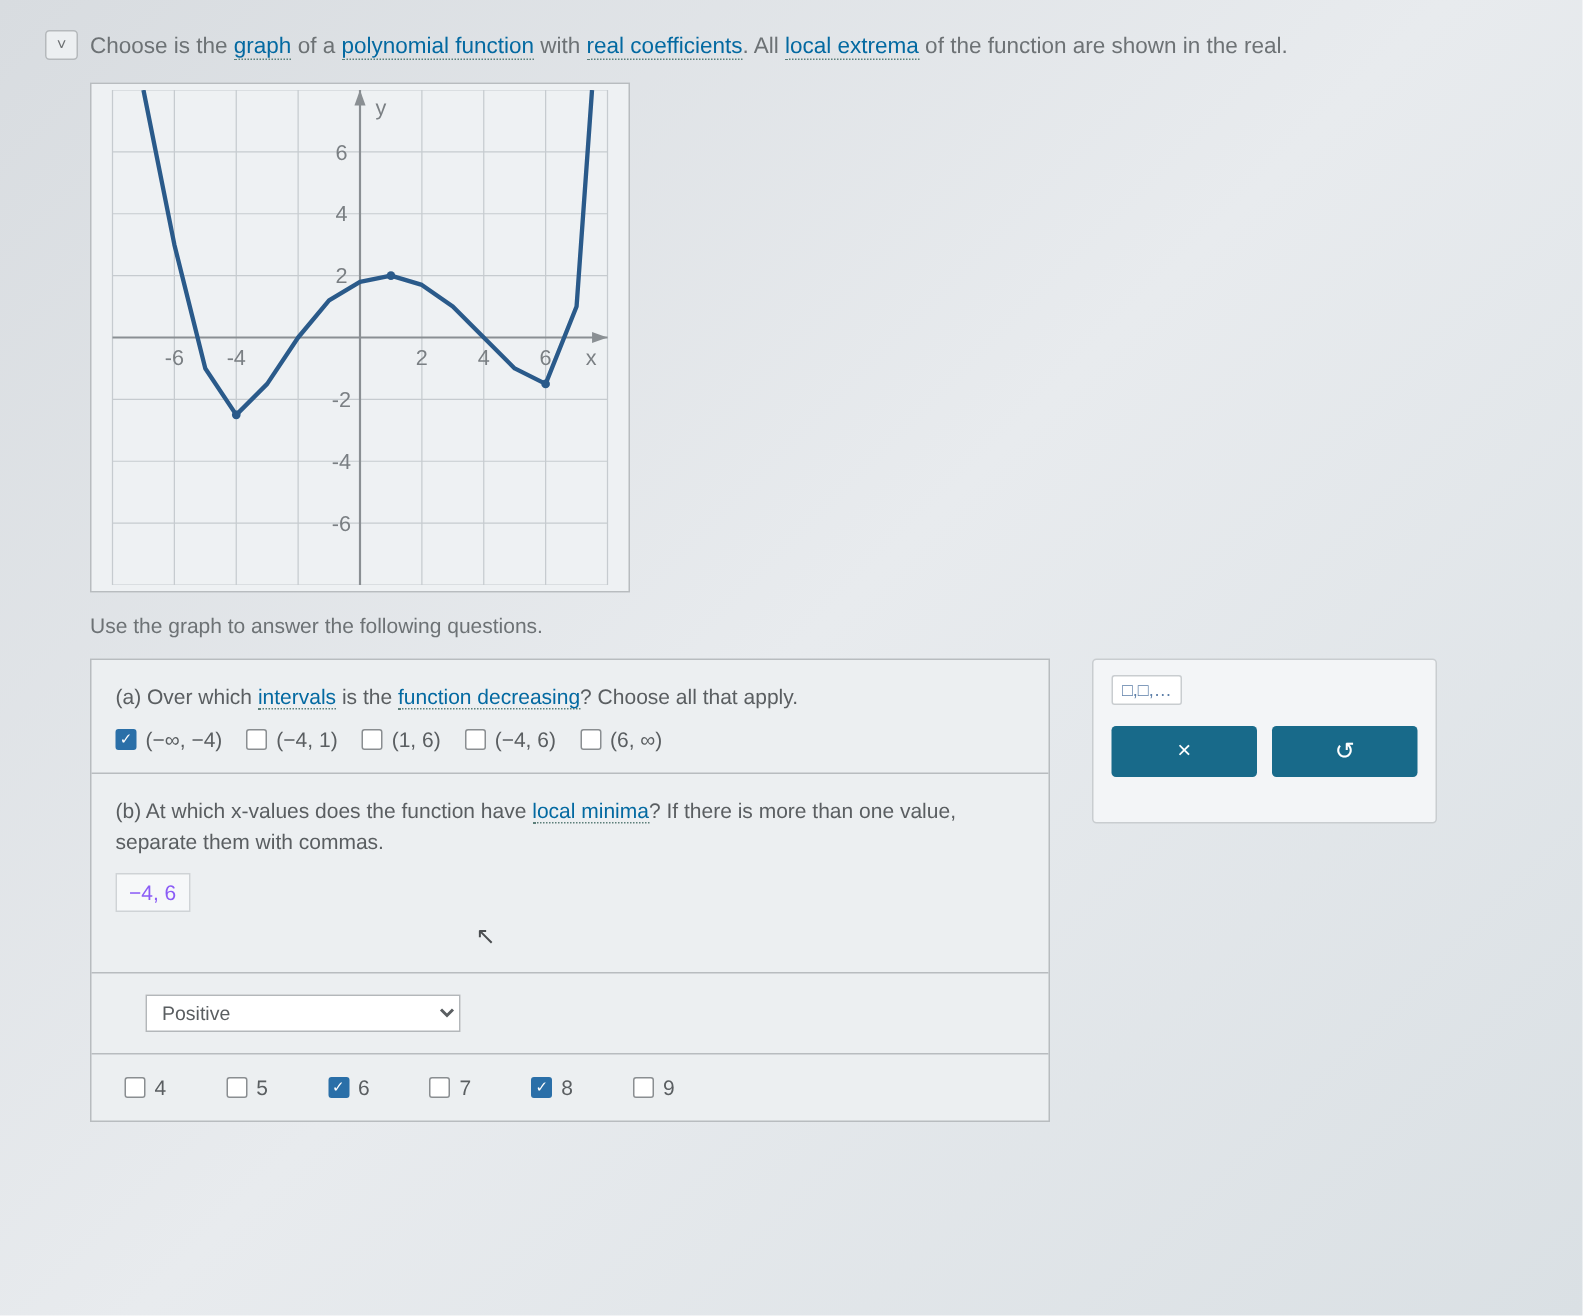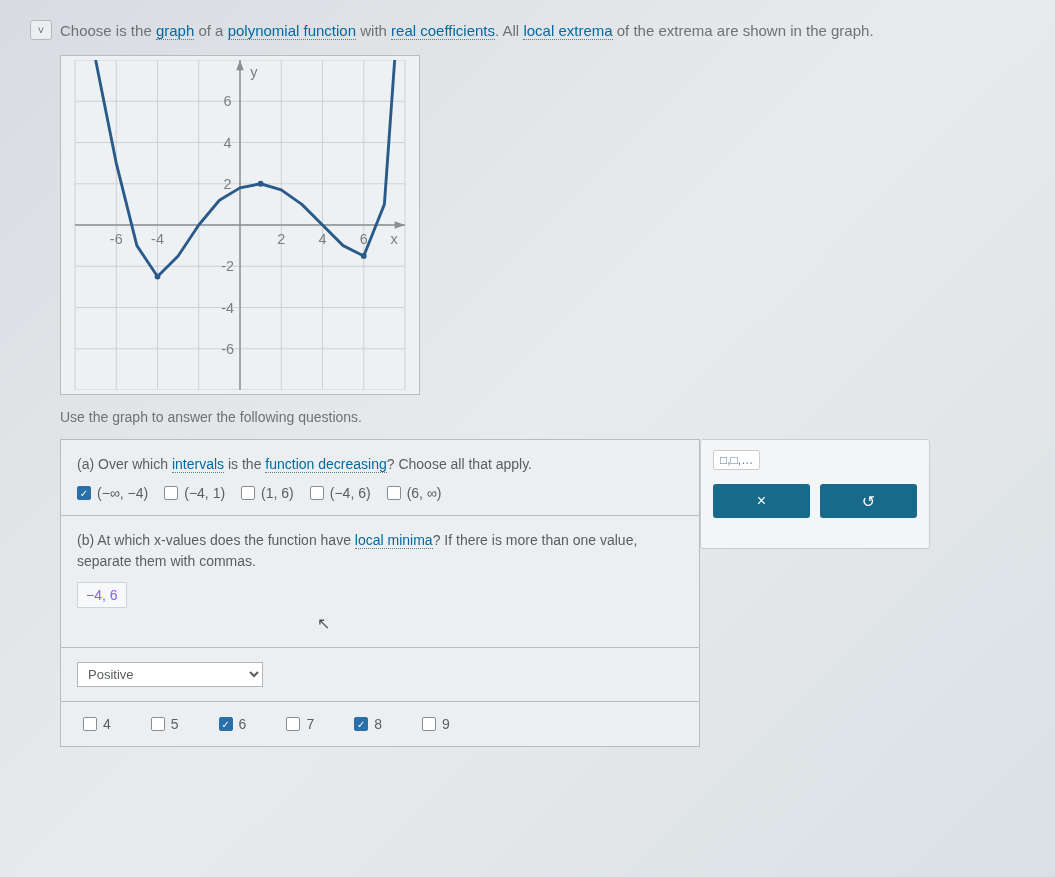--- a/index.html
+++ b/index.html
@@ -19,40 +19,40 @@
   }
   .intro-text { font-size: 15px; color: #6d7275; line-height: 1.4; }
   .ul { color: #0369a1; border-bottom: 1px dotted #5c7f7a; }
   .graph-wrap {
     border: 1px solid #b8bcbf; background: #eef1f3; padding: 4px;
     width: 360px; height: 340px; margin-left: 30px; margin-bottom: 14px;
   }
   .graph-svg { width: 100%; height: 100%; display: block; }
   .subhead { font-size: 14px; color: #6d7275; margin-left: 30px; margin-bottom: 14px; }
 
-  .main-row { display: flex; margin-left: 30px; }
+  .main-row { display: flex; gap: 28px; margin-left: 30px; }
   .qa-table { border: 1px solid #b8bcbf; width: 640px; background: #eceff1; }
   .qa-cell { border-bottom: 1px solid #b8bcbf; padding: 14px 16px; }
   .qa-cell:last-child { border-bottom: none; }
   .q-text { font-size: 14px; color: #5a5e61; margin-bottom: 10px; line-height: 1.5; }
   .opts { display: flex; flex-wrap: wrap; gap: 16px; align-items: center; font-size: 14px; }
   .opt { display: flex; align-items: center; gap: 6px; color: #5a5e61; cursor: pointer; }
   .chk {
     width: 14px; height: 14px; border: 1px solid #8a8e91; border-radius: 2px;
     display: inline-flex; align-items: center; justify-content: center;
     background: #fff; font-size: 10px; color: #fff;
   }
   .chk.on { background: #2a6fa8; border-color: #2a6fa8; }
   .ans-box {
     display: inline-block; border: 1px solid #cfd3d6; background: #f6f8f9;
     padding: 4px 8px; font-size: 14px; color: #8b5cf6; min-width: 50px;
   }
   .sel {
     border: 1px solid #b3b7ba; background: #fff; font-size: 13px; color: #5a5e61;
-    padding: 3px 6px; width: 186px;
+    padding: 3px 6px; width: 210px; margin-left: 20px;
   }
   .cursor-icon { display: inline-block; margin-left: 240px; margin-top: 6px; font-size: 16px; color: #4a4d50; }
 
   .side-panel {
     border: 1px solid #c9cdd0; background: #f3f5f7; border-radius: 3px;
     width: 230px; height: 110px; padding: 10px 12px;
   }
   .side-top { display: flex; gap: 4px; margin-bottom: 14px; }
   .glyph-btn {
     border: 1px solid #c9cdd0; background: #fff; border-radius: 2px;
@@ -68,21 +68,21 @@
   .d-opts { display: flex; gap: 40px; align-items: center; font-size: 14px; margin-left: 6px; }
 </style>
 </head>
 <body>
 
 <div class="intro-row">
   <div class="toggle-btn">
     <span>˅</span>
   </div>
   <div class="intro-text">
-    <span>Choose is the </span><span class="ul">graph</span><span> of a </span><span class="ul">polynomial function</span><span> with </span><span class="ul">real coefficients</span><span>. All </span><span class="ul">local extrema</span><span> of the extrema are shown in the graph.</span>
+    <span>Choose is the </span><span class="ul">graph</span><span> of a </span><span class="ul">polynomial function</span><span> with </span><span class="ul">real coefficients</span><span>. All </span><span class="ul">local extrema</span><span> of the function are shown in the real.</span>
   </div>
 </div>
 
 <div class="graph-wrap">
   <svg class="graph-svg" viewBox="-8 -8 16 16" id="graph-svg">
     <g transform="scale(1,-1)">
       <g stroke="#c6cbcf" stroke-width="0.04" id="grid-lines">
           <line x1="-8" x2="-8" y1="-8" y2="8"></line>
           <line x1="-8" x2="8" y1="-8" y2="-8"></line>
           <line x1="-6" x2="-6" y1="-8" y2="8"></line>

